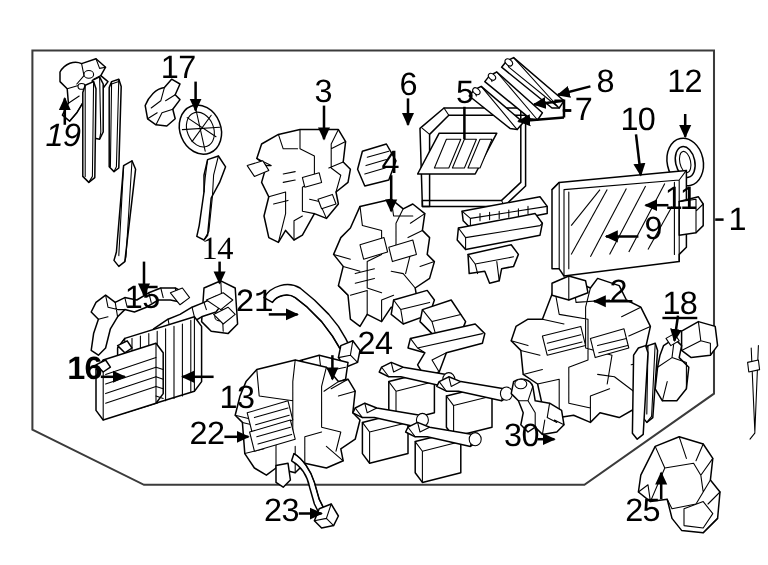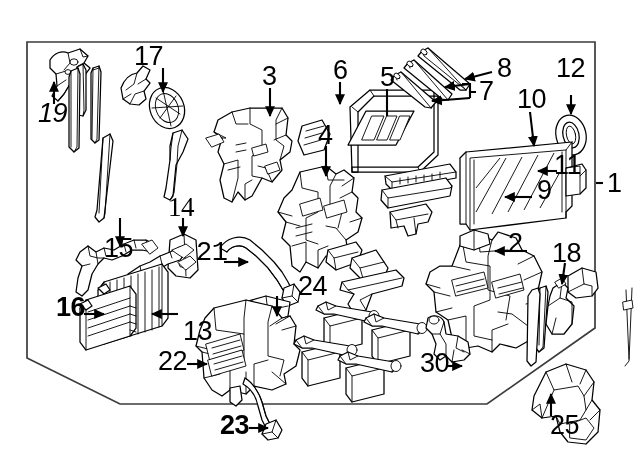--- a/index.html
+++ b/index.html
@@ -448,22 +448,22 @@
 <div class="callout" style="left:497px;top:55px;">8</div>
 <div class="callout" style="left:537px;top:177px;">9</div>
 <div class="callout" style="left:517px;top:86px;">10</div>
 <div class="callout" style="left:554px;top:152px;text-align:right;">11</div>
 <div class="callout" style="left:556px;top:55px;">12</div>
 <div class="callout" style="left:183px;top:294px;margin-top:24px;">13</div>
 <div class="callout" style="left:168px;top:194px;font-family:Liberation Serif, serif;">14</div>
 <div class="callout" style="left:104px;top:194px;margin-top:41px;">15</div>
 <div class="callout" style="left:56px;top:294px;font-weight:bold;">16</div>
 <div class="callout" style="left:134px;top:43px;">17</div>
-<div class="callout" style="left:552px;top:240px;">18</div>
+<div class="callout" style="left:552px;top:240px;text-decoration:underline;">18</div>
 <div class="callout" style="left:38px;top:100px;font-style:italic;">19</div>
 <div class="callout" style="left:420px;top:350px;">30</div>
 <div class="callout" style="left:196px;top:240px;font-family:Liberation Mono, monospace;">21</div>
 <div class="callout" style="left:158px;top:348px;">22</div>
-<div class="callout" style="left:220px;top:412px;font-weight:bold;">23</div>
+<div class="callout" style="left:220px;top:412px;">23</div>
 <div class="callout" style="left:268px;top:273px;margin-left:30px;">24</div>
-<div class="callout" style="left:550px;top:412px;">25</div>
+<div class="callout" style="left:521px;top:412px;">25</div>
 
 </div>
 
 </body></html>

